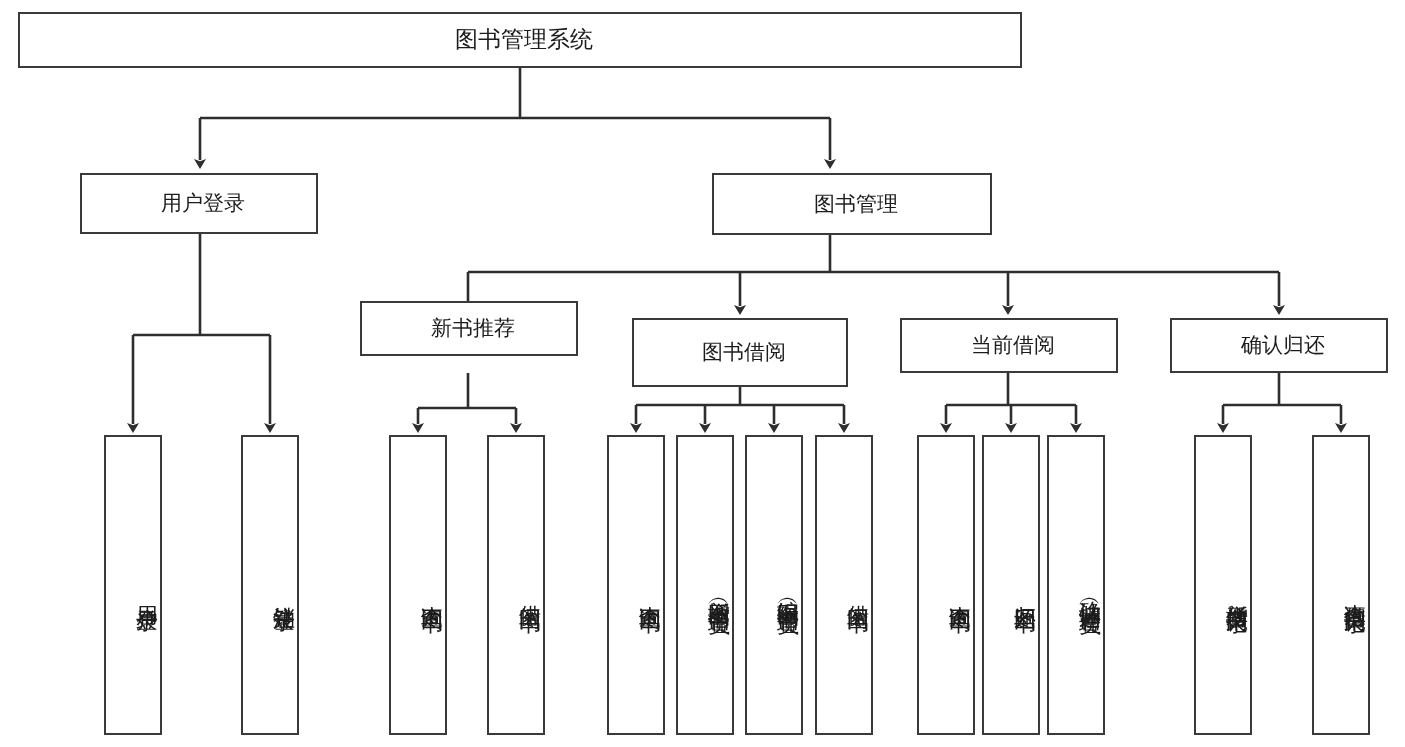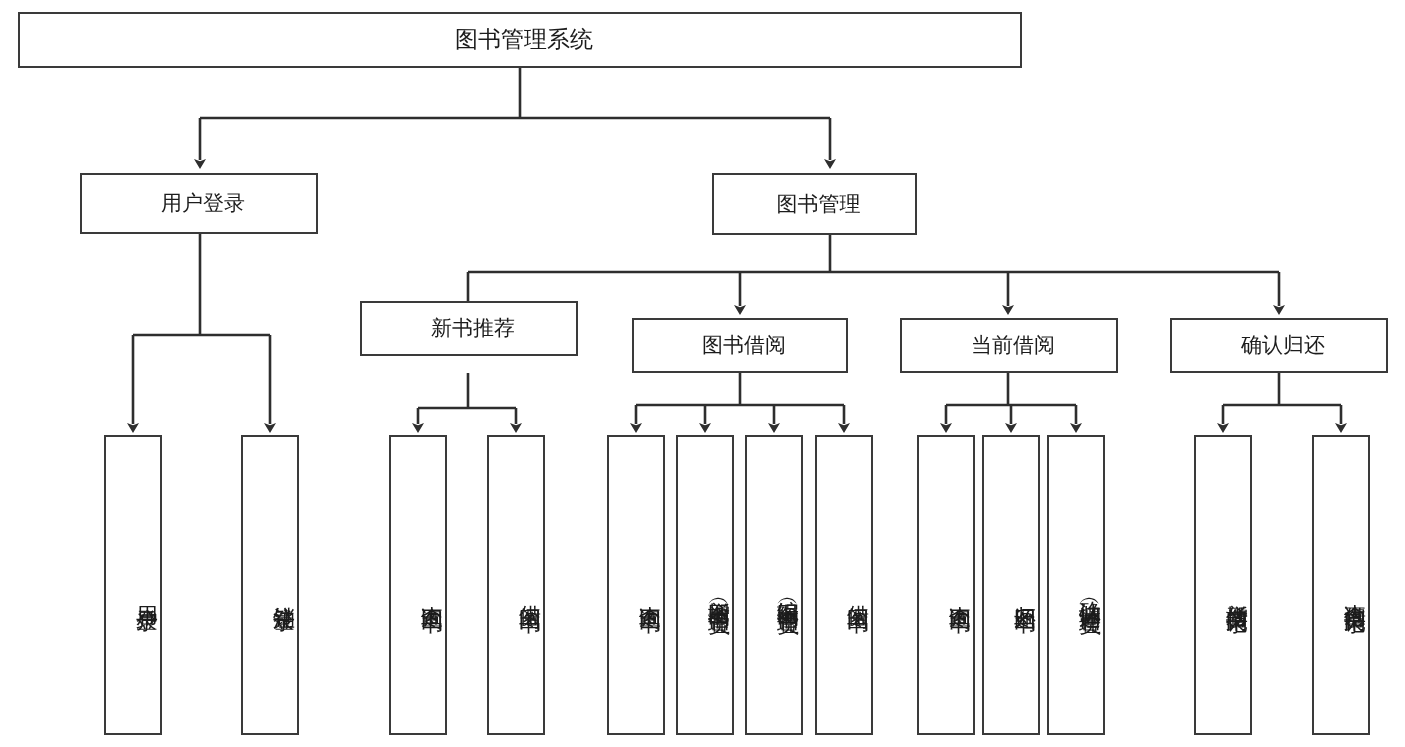--- a/index.html
+++ b/index.html
@@ -126,28 +126,28 @@
     </g>
   </svg>
 
   <div class="node root" style="left:18px; top:12px; width:1004px; height:56px;">
     <span class="lbl">图书管理系统</span>
   </div>
 
   <div class="node lvl2" style="left:80px; top:173px; width:238px; height:61px;">
     <span class="lbl">用户登录</span>
   </div>
-  <div class="node lvl2" style="left:712px; top:173px; width:205px; height:62px;">
+  <div class="node lvl2" style="left:712px; top:173px; width:280px; height:62px;">
     <span class="lbl">图书管理</span>
   </div>
 
   <div class="node lvl3" style="left:360px; top:301px; width:218px; height:55px;">
     <span class="lbl">新书推荐</span>
   </div>
-  <div class="node lvl3" style="left:632px; top:318px; width:216px; height:55px;">
+  <div class="node lvl3" style="left:632px; top:318px; width:216px; height:69px;">
     <span class="lbl">图书借阅</span>
   </div>
   <div class="node lvl3" style="left:900px; top:318px; width:218px; height:55px;">
     <span class="lbl">当前借阅</span>
   </div>
   <div class="node lvl3" style="left:1170px; top:318px; width:218px; height:55px;">
     <span class="lbl">确认归还</span>
   </div>
 
   <div class="node leaf" style="left:104px; top:435px; width:58px; height:300px;">

